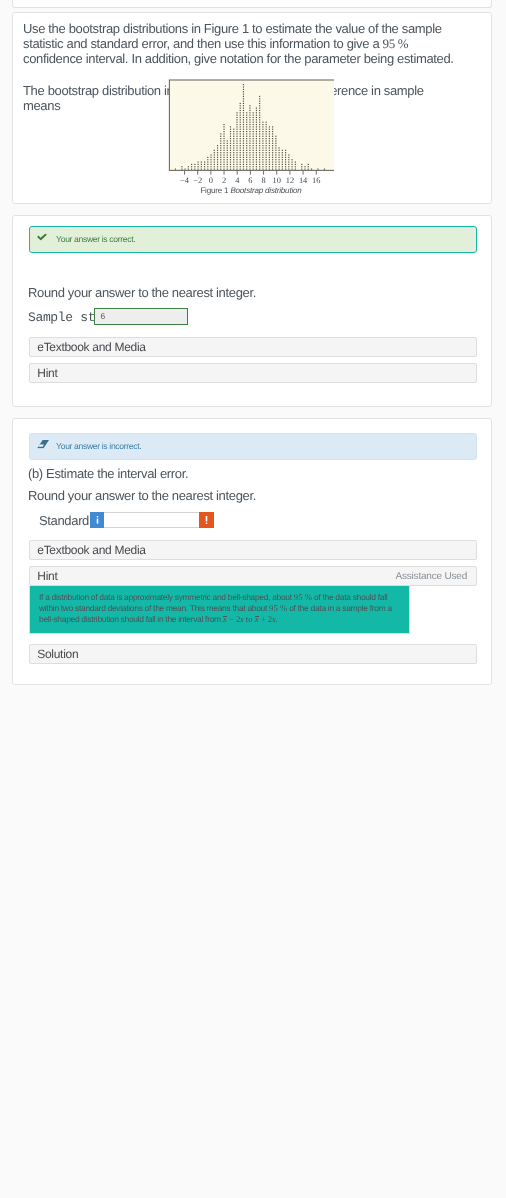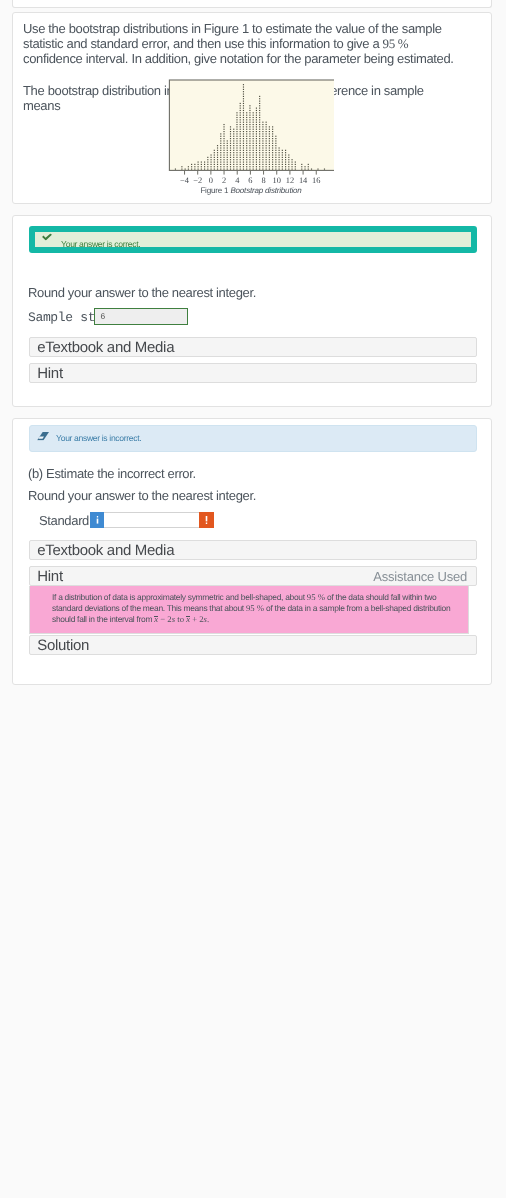--- a/index.html
+++ b/index.html
@@ -10,32 +10,32 @@
         border-radius:3px;box-sizing:border-box;}
   .sliver{position:absolute;left:12px;top:0;width:480px;height:8px;background:#fff;
           border:1px solid #e2e2e2;border-top:none;border-radius:0 0 3px 3px;box-sizing:border-box;}
   .q{position:absolute;font-size:13px;letter-spacing:-0.345px;line-height:15px;color:#4c545c;}
   
   .banner{position:absolute;left:16px;width:448px;height:27px;border-radius:3px;box-sizing:border-box;
           display:flex;align-items:center;}
   .banner .ic{position:absolute;left:7px;top:50%;transform:translateY(-50%);margin-top:-2.7px;
               display:flex;justify-content:center;align-items:center;line-height:0;}
   .banner .txt{position:absolute;left:26.1px;top:6.8px;font-size:8.6px;letter-spacing:-0.345px;line-height:10px;}
-  .b-ok{background:#e2efd9;border:6px solid #14b8a6;color:#3f803f;}
+  .b-ok{background:#e2efd9;border:1px solid #14b8a6;color:#3f803f;}
   .b-info{background:#dceaf5;border:1px solid #cfe3f0;color:#3c7ea8;}
   
   .bar{position:absolute;left:16px;width:448px;height:19.5px;background:#f5f5f5;
        border:1px solid #dddddd;border-radius:2px;box-sizing:border-box;}
-  .bar .lbl{position:absolute;left:7.3px;top:3.9px;font-size:15px;letter-spacing:-0.3px;color:#46494d;
+  .bar .lbl{position:absolute;left:7.3px;top:3.9px;font-size:12px;letter-spacing:-0.3px;color:#46494d;
             line-height:11px;}
-  .bar .rgt{position:absolute;right:9px;top:5.2px;font-size:13px;letter-spacing:-0.2px;color:#878f96;
+  .bar .rgt{position:absolute;right:9px;top:5.2px;font-size:10px;letter-spacing:-0.2px;color:#878f96;
             line-height:10px;margin-left:28px;}
-  .hintbody{position:absolute;left:16px;width:440px;background:#f9a8d4;border:1px solid #dddddd;
+  .hintbody{position:absolute;left:16px;width:381px;background:#14b8a6;border:1px solid #dddddd;
             border-top:none;box-sizing:border-box;font-size:8.45px;letter-spacing:-0.3px;
-            line-height:11.4px;color:#4c545c;padding-left:13px;}
+            line-height:11.4px;color:#4c545c;}
   .hintbody .mj{font-size:8.7px;letter-spacing:0;}
   .ovl{position:relative;display:inline-block;font-style:italic;}
   .ovl:after{content:"";position:absolute;left:-0.2px;right:-0.4px;top:1.2px;height:0.7px;background:currentColor;}
   
   .inp{position:absolute;box-sizing:border-box;background:#fff;font-size:8.4px;color:#555;
        padding-left:6px;display:flex;align-items:center;}
   .tag{position:absolute;box-sizing:border-box;display:flex;align-items:center;justify-content:center;
        color:#fff;font-size:8px;}
   .mj{font-family:"Liberation Serif",serif;font-style:normal;}
   .mj i{font-style:italic;}
@@ -626,30 +626,30 @@
 
   <div class="bar" style="top:121.3px;">
     <span class="lbl">eTextbook and Media</span>
   </div>
   <div class="bar" style="top:147px;">
     <span class="lbl">Hint</span>
   </div>
 </div>
 
 <div class="card" style="top:418px;height:267px;">
-  <div class="banner b-info" style="top:6px;">
+  <div class="banner b-info" style="top:14px;">
     <span class="ic">
       <svg width="12.2" height="8.8" viewBox="0 0 24.4 17.6">
         <path d="M11.4 0.6 L24.0 0.6 L13.0 17.1 L0.4 17.1 Z" fill="#3b6e8f"></path>
         <path d="M2.6 14.2 L11.0 14.2 L14.0 9.8 L5.6 9.8 Z" fill="#eef5fa"></path>
       </svg>
     </span>
     <span class="txt">Your answer is incorrect.</span>
   </div>
-  <div class="q" style="left:15px;top:47px;">(b) Estimate the incorrect error.</div>
+  <div class="q" style="left:15px;top:47px;">(b) Estimate the interval error.</div>
   <div class="q" style="left:15px;top:69px;">Round your answer to the nearest integer.</div>
   <div class="q" style="left:1px;top:94px;margin-left:25px;">Standard error =</div>
 
   <div class="tag" style="left:77.2px;top:93px;width:13.9px;height:15.5px;background:#3f8ad2;">
     <svg width="3" height="7.6" viewBox="0 0 3 7.6">
         <rect x="0.85" y="0" width="1.3" height="1.5" fill="#fff"></rect>
         <rect x="0.7" y="2.6" width="1.6" height="5" fill="#fff"></rect>
       </svg>
   </div>
   <div class="inp" style="left:91.1px;top:93px;width:95.1px;height:15.5px;border:1px solid #d3d3d3;border-left:none;border-right:none;"></div>
@@ -670,16 +670,16 @@
   <div class="hintbody" style="top:166.5px;height:48.2px;">
     <div style="padding:6px 9px 0 9px;">
       <span>If a distribution of data is approximately symmetric and bell-shaped, about</span>
       <span class="mj">95 %</span>
       <span>of the data should fall within two standard deviations of the mean. This means that about</span>
       <span class="mj">95 %</span>
       <span>of the data in a sample from a bell-shaped distribution should fall in the interval from</span>
       <span class="mj formula"><span class="ovl">x</span> − 2<i>s</i> to <span class="ovl">x</span> + 2<i>s</i>.</span>
     </div>
   </div>
-  <div class="bar" style="top:216px;">
+  <div class="bar" style="top:225px;">
     <span class="lbl">Solution</span>
   </div>
 </div>
 
 </body></html>

